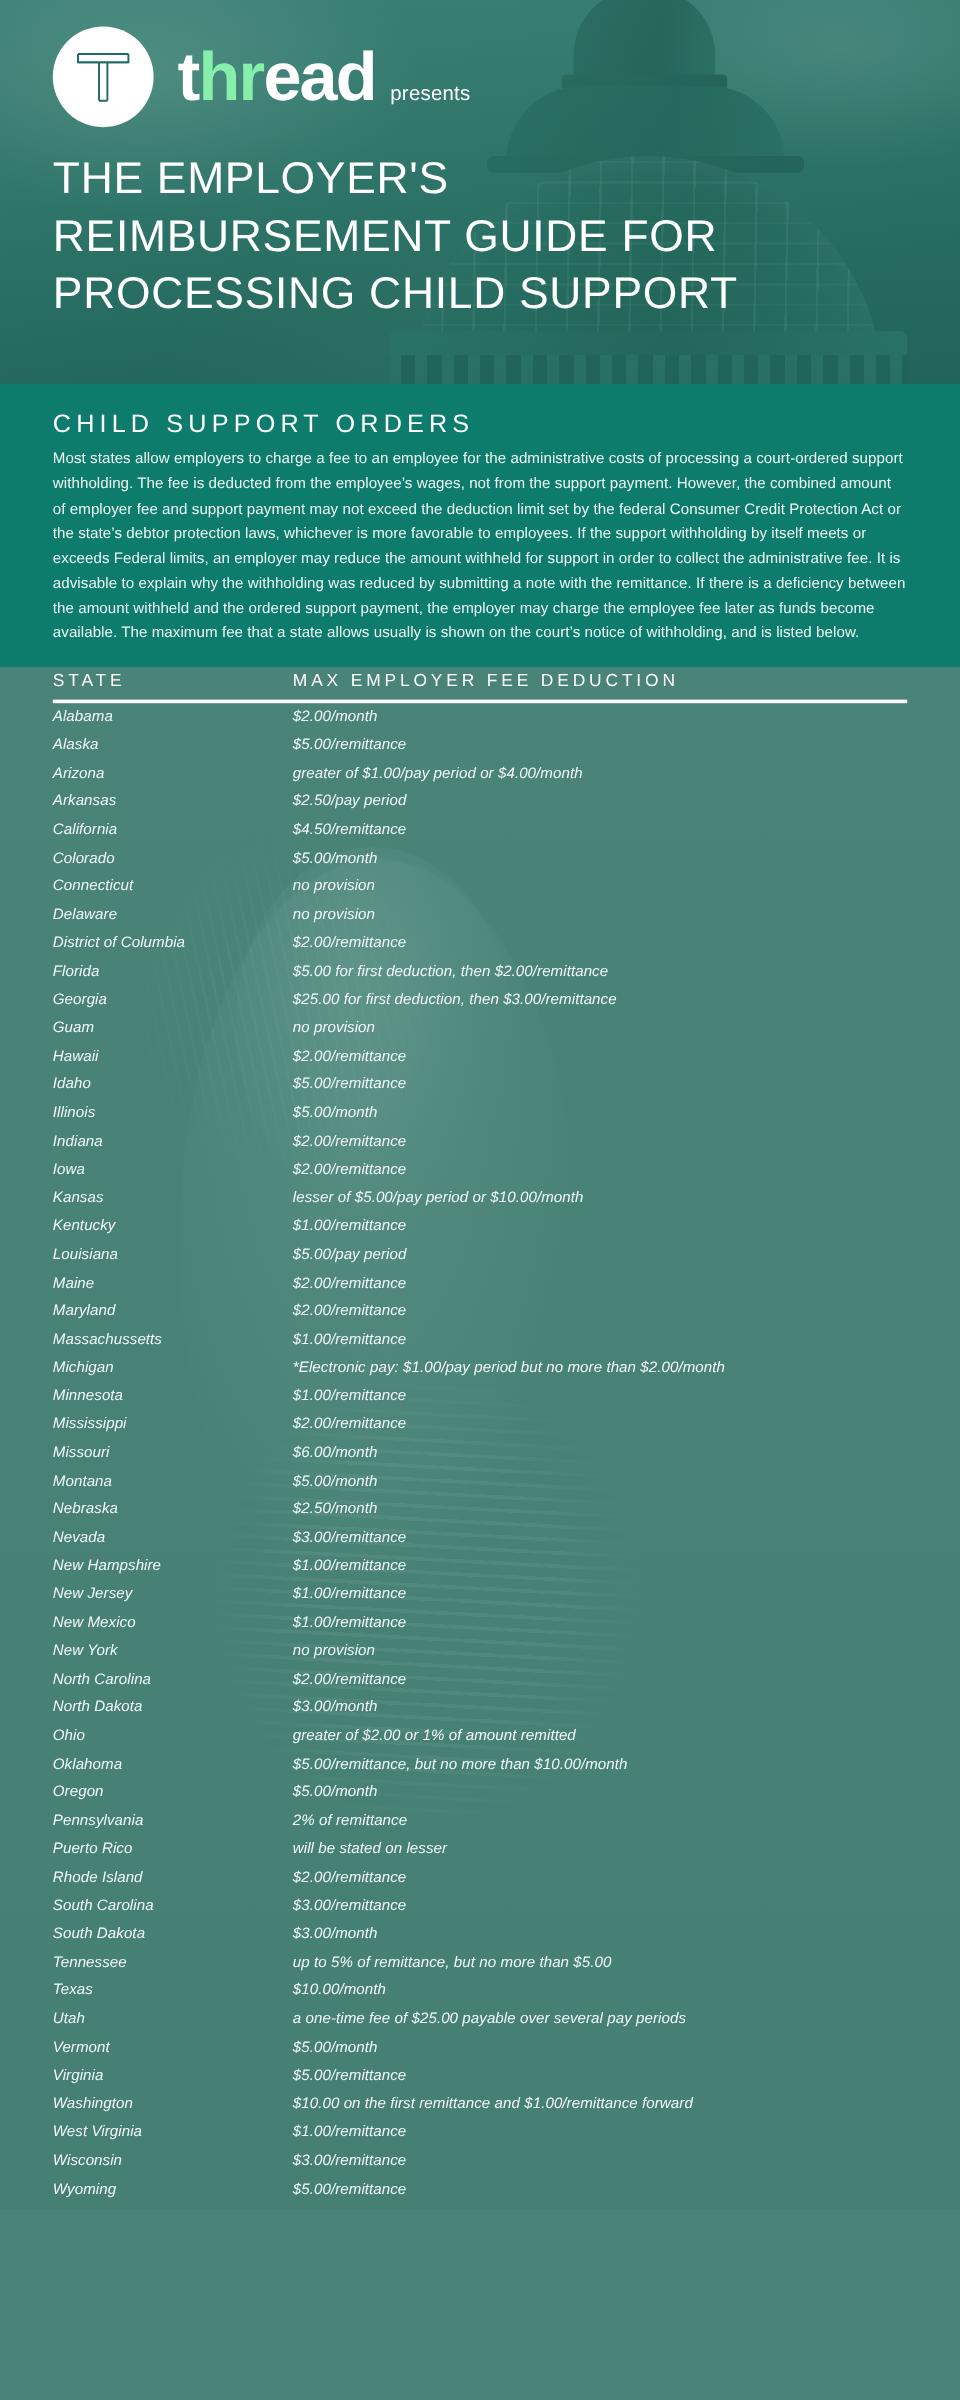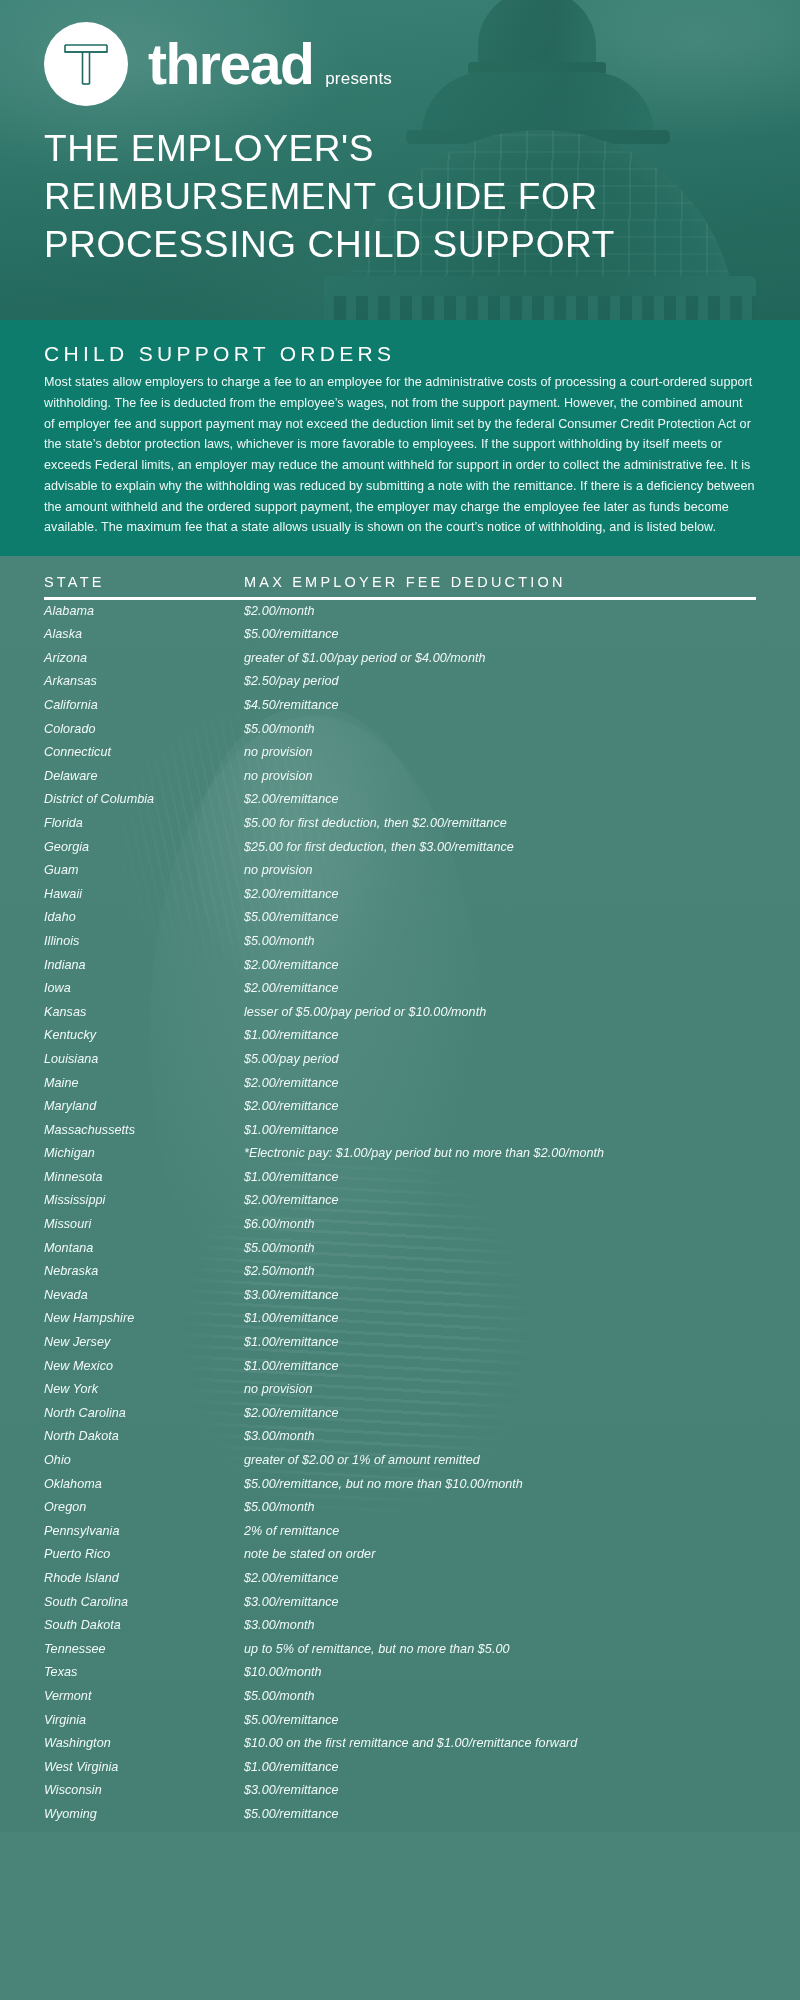--- a/index.html
+++ b/index.html
@@ -44,21 +44,21 @@
   .dome .colonnade{position:absolute;left:-6px;top:306px;width:432px;height:40px;
     background:repeating-linear-gradient(90deg,rgba(58,126,114,.95) 0 10px,rgba(34,92,82,.95) 10px 22px);}
   .hero-tint{position:absolute;inset:0;background:linear-gradient(180deg,rgba(45,120,107,.55),rgba(31,103,91,.62));}
 
   .brandrow{position:absolute;left:44px;top:22px;display:flex;align-items:center;height:84px;}
   .logo-circle{width:84px;height:84px;border-radius:50%;background:#fff;position:relative;flex:none;}
   .logo-circle svg{position:absolute;left:18px;top:19px;}
   .wordmark{margin-left:20px;display:flex;align-items:baseline;}
   .wm{font-size:57px;line-height:1;font-weight:700;letter-spacing:-1.5px;}
   .wm.white{color:#ffffff;}
-  .wm.cyan{color:#ffffff;}
+  .wm.cyan{color:#86efac;}
   .presents{color:#ffffff;font-size:17px;margin-left:12px;letter-spacing:.2px;}
 
   .hero-title{position:absolute;left:44px;top:125px;width:640px;color:#fff;
     font-size:37px;line-height:1.30;font-weight:300;letter-spacing:.6px;}
   .hero-title div{white-space:nowrap;}
 
   
   .band{position:relative;width:800px;background:#0d7c6c;padding:22px 44px 18px 44px;}
   .band-h1{color:#fff;font-size:21px;font-weight:400;letter-spacing:4.3px;}
   .band-h2{color:#15564e;font-size:16px;font-weight:400;margin-top:7px;letter-spacing:.25px;}
@@ -75,21 +75,21 @@
   .tbg .stripes{position:absolute;left:120px;top:560px;width:420px;height:470px;
     background:repeating-linear-gradient(3deg, rgba(214,238,232,.22) 0 3px, rgba(0,0,0,0) 3px 11px);
     -webkit-mask-image:radial-gradient(ellipse 230px 250px at 56% 46%, #000 48%, transparent 78%);
     mask-image:radial-gradient(ellipse 230px 250px at 56% 46%, #000 48%, transparent 78%);}
   .tbg .hair{position:absolute;left:60px;top:120px;width:300px;height:330px;
     background:repeating-linear-gradient(78deg, rgba(198,228,221,.13) 0 2px, rgba(0,0,0,0) 2px 9px);
     -webkit-mask-image:radial-gradient(ellipse 170px 180px at 60% 50%, #000 40%, transparent 80%);
     mask-image:radial-gradient(ellipse 170px 180px at 60% 50%, #000 40%, transparent 80%);}
   .tbg .veil{position:absolute;inset:0;background:linear-gradient(180deg,rgba(74,131,120,.62),rgba(68,126,115,.72));}
 
-  .tinner{position:relative;padding:18px 44px 0 44px;}
+  .tinner{position:relative;padding:4px 44px 0 44px;}
   .thead{display:flex;color:#ffffff;font-size:14.5px;letter-spacing:3.2px;font-weight:400;padding-bottom:7px;}
   .thead .c1{width:200px;flex:none;}
   .rule{height:2.5px;background:#ffffff;width:712px;margin-bottom:5px;}
   .trow{display:flex;color:#f2faf8;font-size:12.6px;line-height:1;height:23.6px;align-items:flex-start;letter-spacing:.05px;font-style:italic;}
   .trow .c1{width:200px;flex:none;}
   .trow .c2{white-space:nowrap;}
 </style>
 </head>
 <body>
 
@@ -313,21 +313,21 @@
           <div class="trow">
             <div class="c1">Oregon</div>
             <div class="c2">$5.00/month</div>
           </div>
           <div class="trow">
             <div class="c1">Pennsylvania</div>
             <div class="c2">2% of remittance</div>
           </div>
           <div class="trow">
             <div class="c1">Puerto Rico</div>
-            <div class="c2">note be stated on order</div>
+            <div class="c2">will be stated on lesser</div>
           </div>
           <div class="trow">
             <div class="c1">Rhode Island</div>
             <div class="c2">$2.00/remittance</div>
           </div>
           <div class="trow">
             <div class="c1">South Carolina</div>
             <div class="c2">$3.00/remittance</div>
           </div>
           <div class="trow">
@@ -336,20 +336,24 @@
           </div>
           <div class="trow">
             <div class="c1">Tennessee</div>
             <div class="c2">up to 5% of remittance, but no more than $5.00</div>
           </div>
           <div class="trow">
             <div class="c1">Texas</div>
             <div class="c2">$10.00/month</div>
           </div>
           <div class="trow">
+            <div class="c1">Utah</div>
+            <div class="c2">a one-time fee of $25.00 payable over several pay periods</div>
+          </div>
+          <div class="trow">
             <div class="c1">Vermont</div>
             <div class="c2">$5.00/month</div>
           </div>
           <div class="trow">
             <div class="c1">Virginia</div>
             <div class="c2">$5.00/remittance</div>
           </div>
           <div class="trow">
             <div class="c1">Washington</div>
             <div class="c2">$10.00 on the first remittance and $1.00/remittance forward</div>

